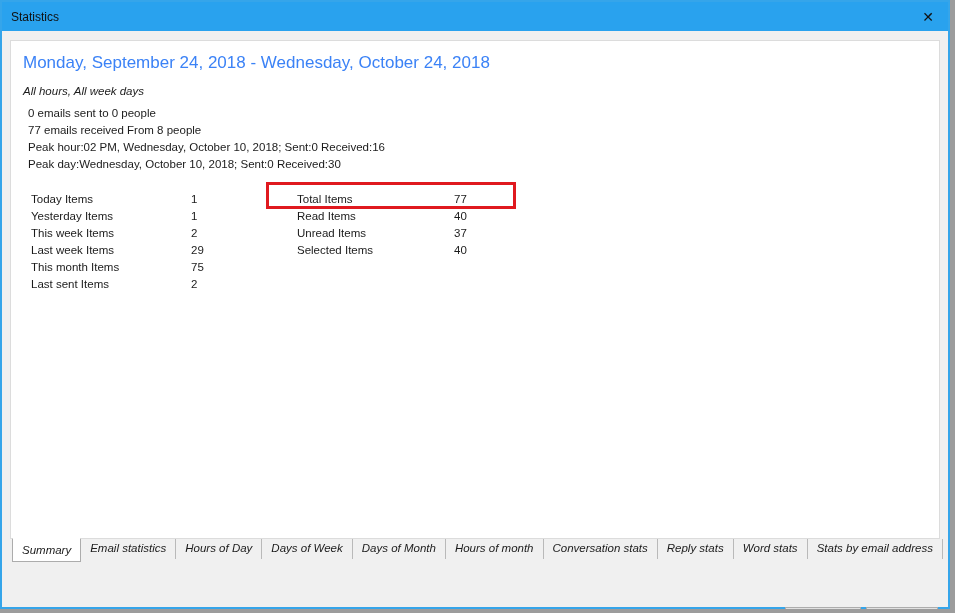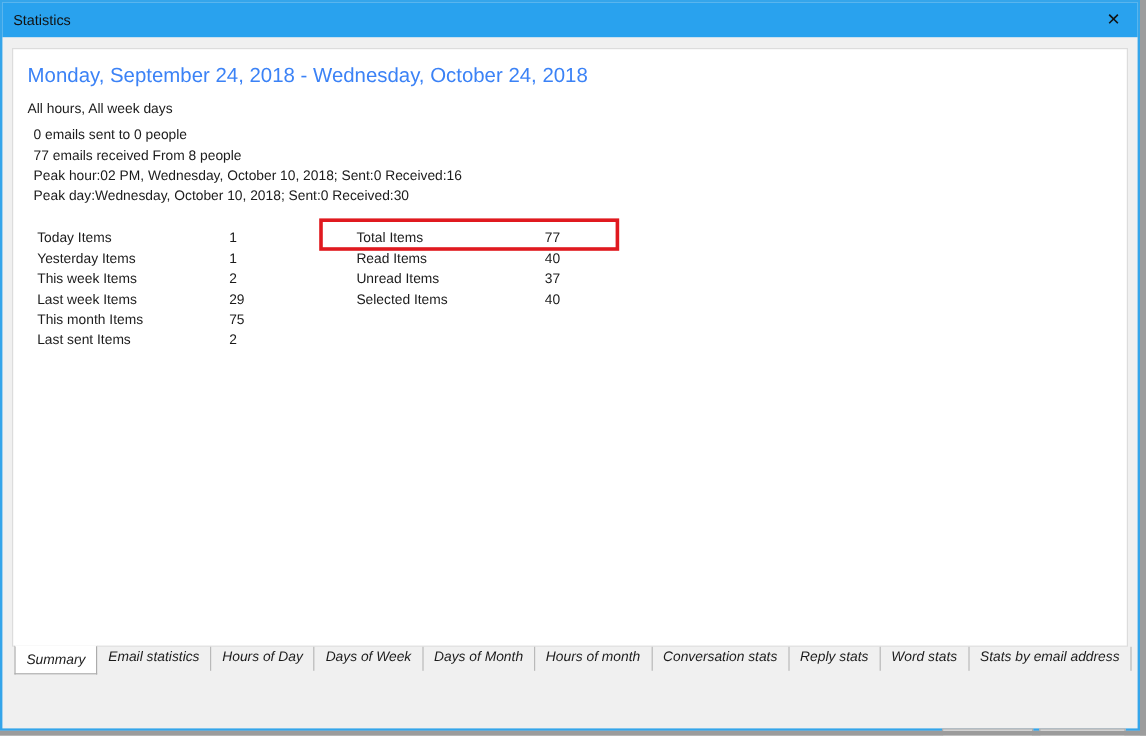--- a/index.html
+++ b/index.html
@@ -31,20 +31,21 @@
     position:absolute; left:8px; top:38px; width:930px; height:499px;
     background:#ffffff; border:1px solid #dcdcdc;
   }
   .date-heading {
     position:absolute; left:12px; top:12px;
     font-size:17px; color:#3b82f6;
   }
   .filter-line {
     position:absolute; left:12px; top:44px;
     font-size:11.5px;
+    font-style:italic;
   }
   .summary-block {
     position:absolute; left:17px; top:64px;
     font-size:11.5px; line-height:17px;
   }
   .stat-row { position:absolute; height:17px; font-size:11.5px; }
   .stat-row .lbl { position:absolute; left:0; top:0; white-space:nowrap; }
   .stat-row .val { position:absolute; top:0; white-space:nowrap; }
   .left-col  { left:20px; }
   .left-col .val { left:160px; }

